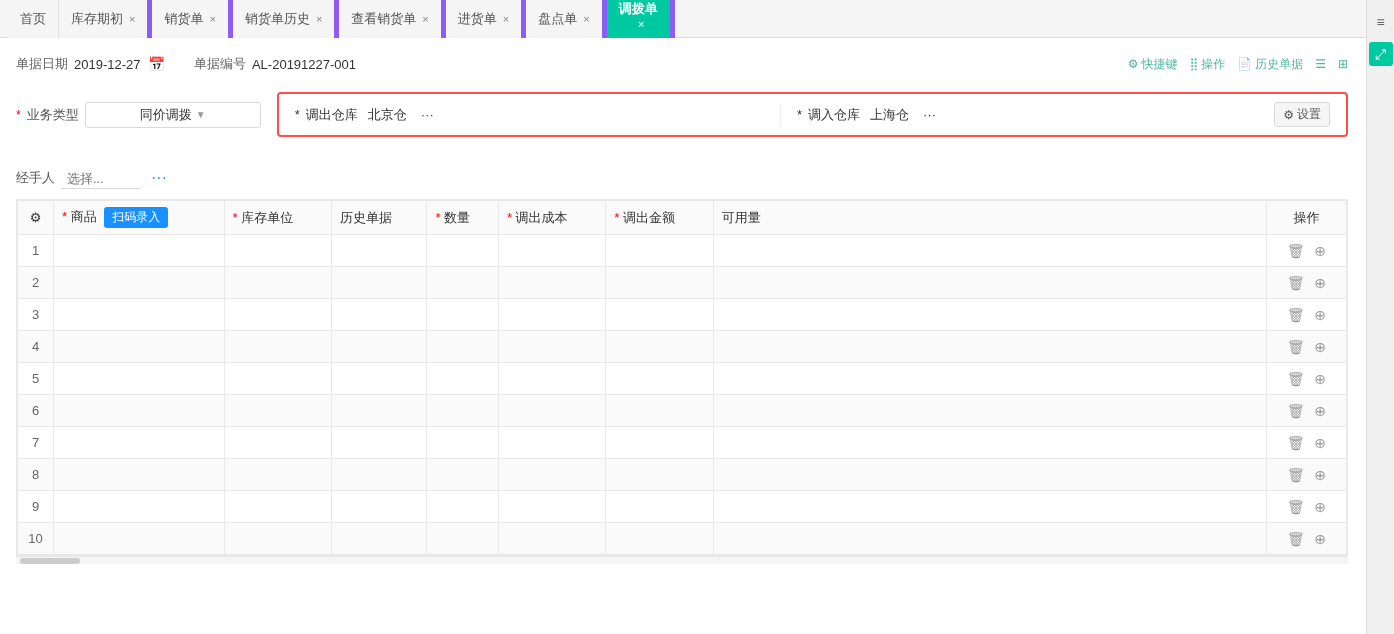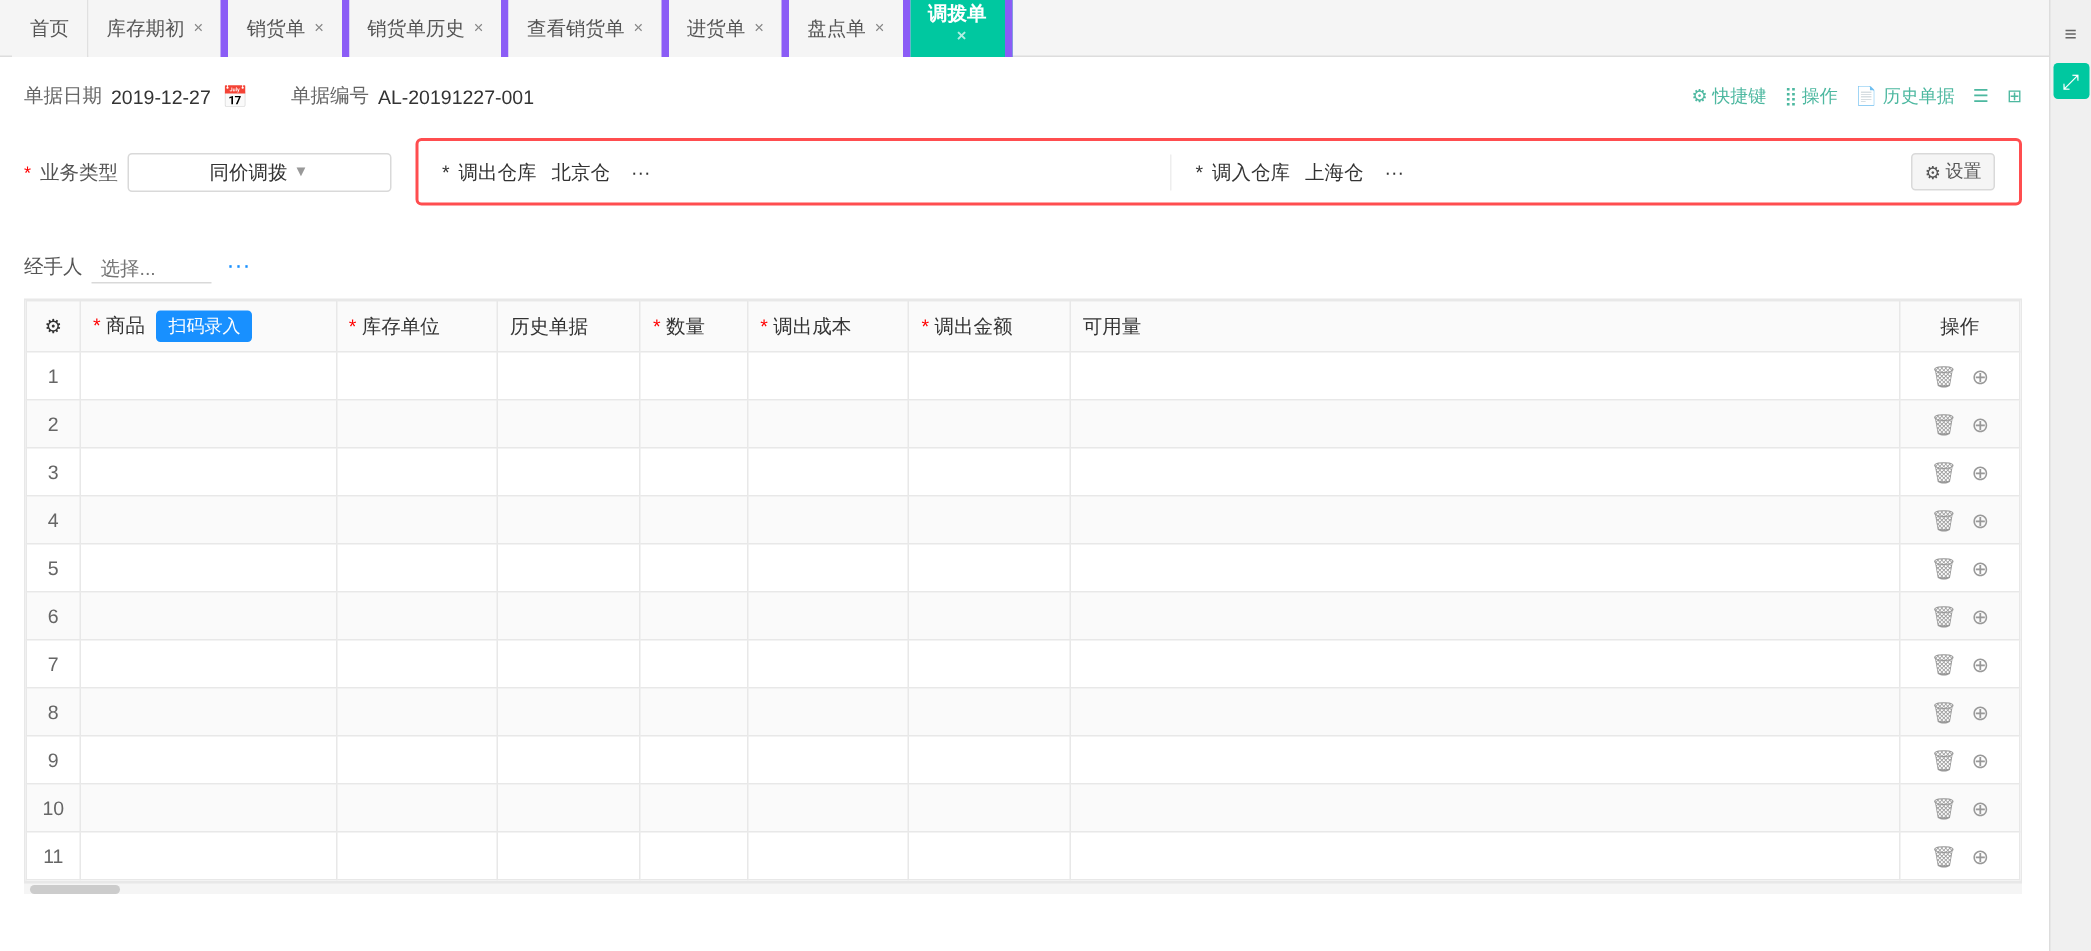--- a/index.html
+++ b/index.html
@@ -405,34 +405,20 @@
       <td></td>
       <td></td>
       <td></td>
       <td></td>
       <td></td>
       <td class="ops-cell">
         <span class="op-icon" title="删除">🗑</span>
         <span class="op-icon" title="复制">⊕</span>
       </td>
     </tr>
-          <tr>
-      <td class="row-num">11</td>
-      <td colspan="1"></td>
-      <td></td>
-      <td></td>
-      <td></td>
-      <td></td>
-      <td></td>
-      <td></td>
-      <td class="ops-cell">
-        <span class="op-icon" title="删除">🗑</span>
-        <span class="op-icon" title="复制">⊕</span>
-      </td>
-    </tr>
         </tbody>
     </table>
   </div>
 
   <div class="scroll-bar-area">
     <div class="scroll-thumb"></div>
   </div>
 </div>
 
 <div class="right-sidebar">

